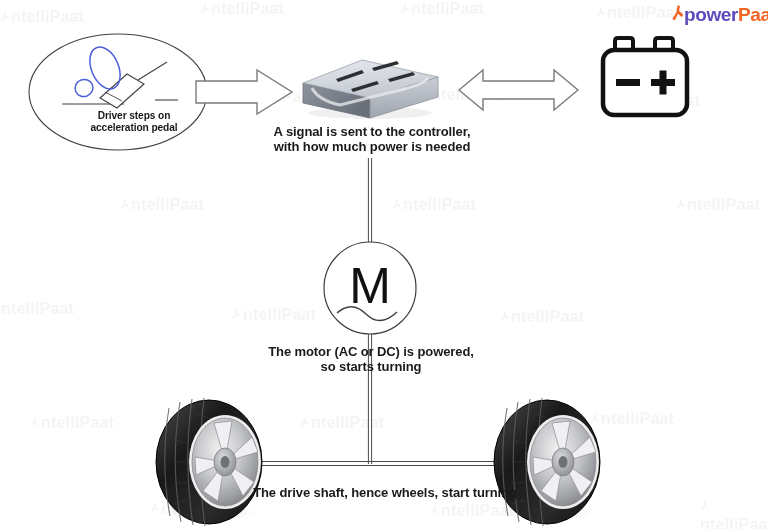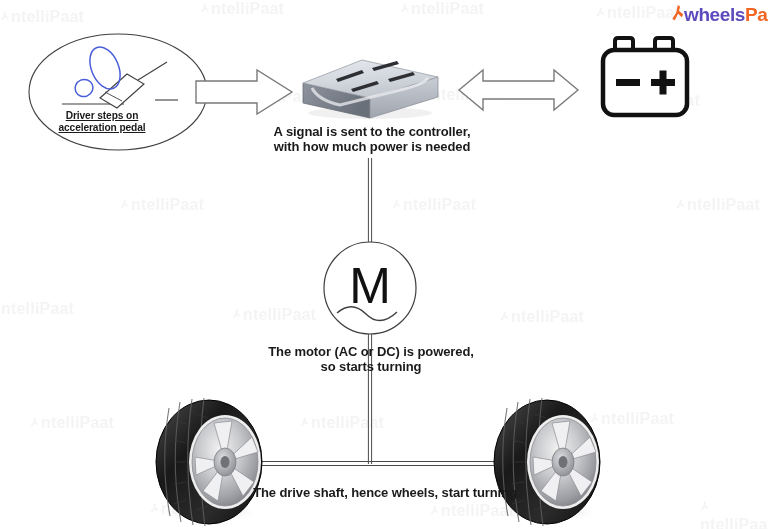--- a/index.html
+++ b/index.html
@@ -289,32 +289,32 @@
           <polygon points="563,462 534,475 533,457"></polygon>
         </g>
         <ellipse cx="563" cy="462" rx="11" ry="14" fill="url(#gradHub)" stroke="#7e8085" stroke-width="0.8"></ellipse>
         <ellipse cx="563" cy="462" rx="4.5" ry="6" fill="#6f7176"></ellipse>
       </g>
     </svg>
   </div>
 
   <div class="layer" id="label-layer">
 
-    <div class="caption caption-sm" style="left:12px; top:110px; width:180px;text-decoration:underline;">Driver steps on
+    <div class="caption caption-sm" style="left:44px; top:110px; width:180px;">Driver steps on
 acceleration pedal</div>
 
     <div class="caption caption-md" style="left:258px; top:124px; width:228px;">A signal is sent to the controller,
 with how much power is needed</div>
 
 
     <div class="caption caption-md" style="left:260px; top:344px; width:222px;">The motor (AC or DC) is powered,
 so starts turning</div>
 
     <div class="caption caption-md" style="left:232px; top:473px; width:306px;margin-top:12px;">The drive shaft, hence wheels, start turning</div>
   </div>
 
   <div class="layer" id="logo-layer">
     <div id="logo">
-      <span class="mark"></span><span class="p1">wheels</span><span class="p2">Paat</span>
+      <span class="mark"></span><span class="p1">power</span><span class="p2">Paat</span>
     </div>
   </div>
 
 </div>
 
 </body></html>

